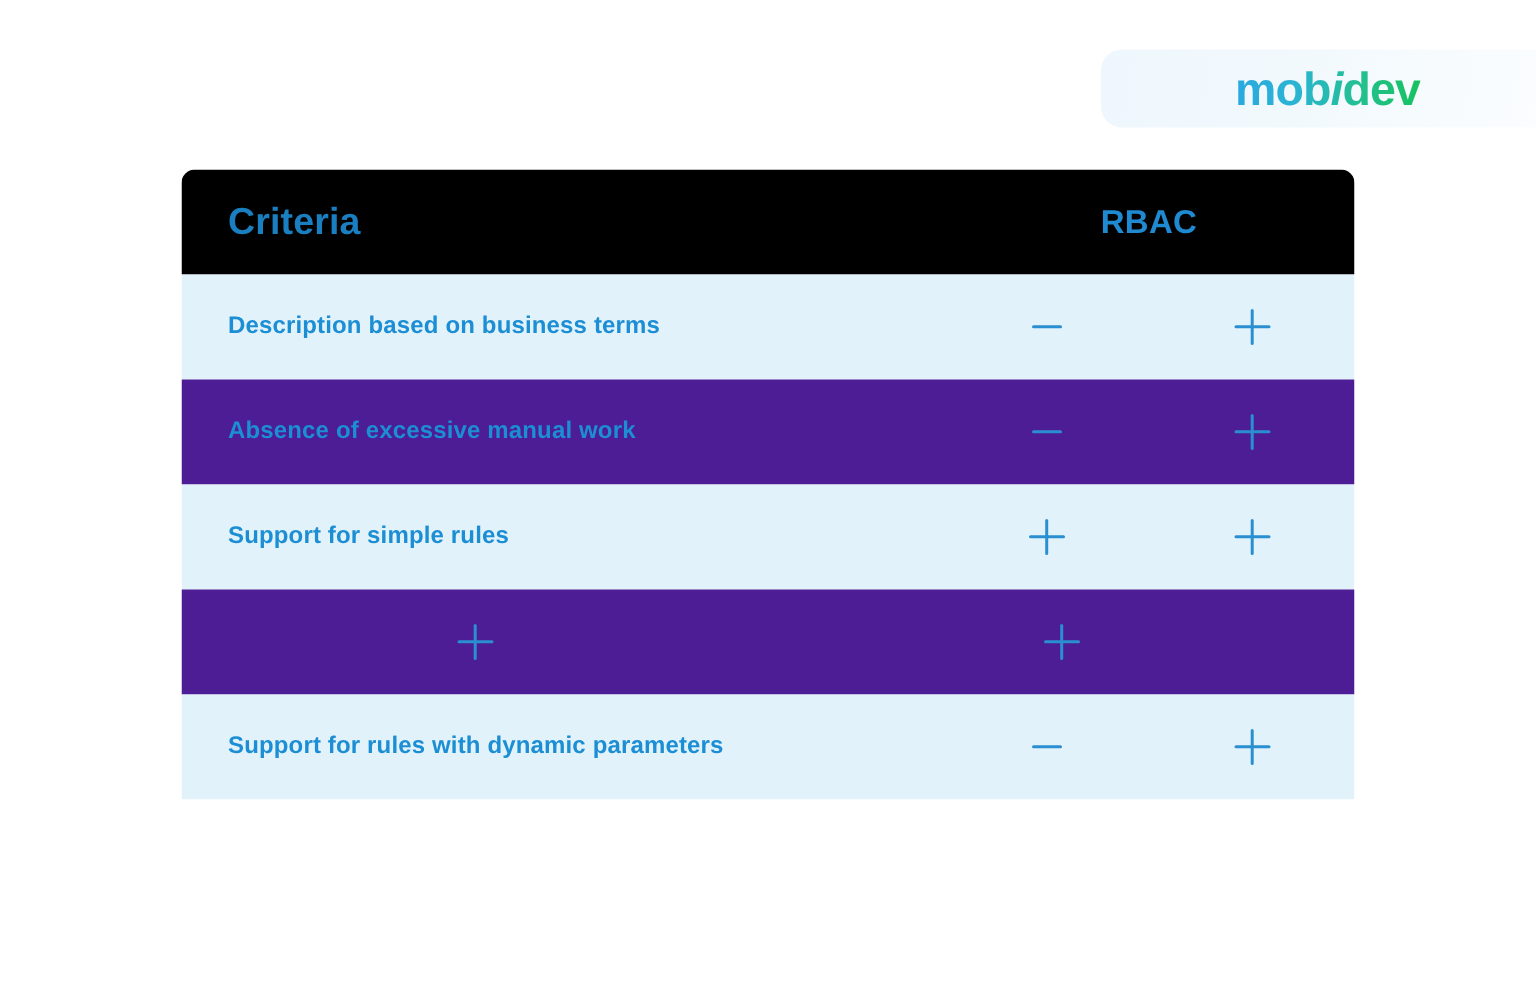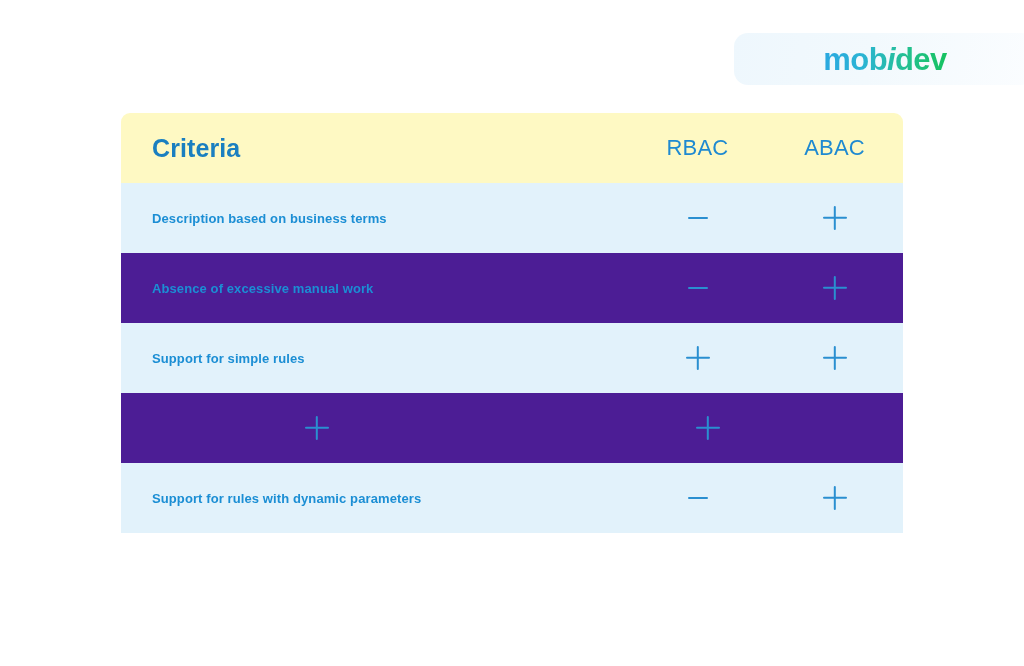--- a/index.html
+++ b/index.html
@@ -57,21 +57,21 @@
 
   .trow {
     display: flex;
     align-items: center;
     height: 70px;
     box-sizing: border-box;
   }
 
   .trow.header-row {
     height: 70px;
-    background: #fef9c3;
+    background: #000000;
   }
   .trow.shade {
     background: #e2f2fb;
   }
   .trow.plain {
     background: #4c1d95;
   }
 
   .cell-criteria {
     flex: 0 0 508px;
@@ -87,28 +87,28 @@
 
   
   .header-criteria-label {
     font-size: 25px;
     font-weight: 700;
     color: #1a7fc0;
     letter-spacing: 0.1px;
   }
   .header-col-label {
     font-size: 22px;
-    font-weight: 400;
+    font-weight: 700;
     color: #1f8ad1;
     letter-spacing: 0.2px;
   }
 
   
   .criteria-label {
-    font-size: 13px;
+    font-size: 16px;
     font-weight: 700;
     color: #1b8ed4;
     letter-spacing: 0.1px;
   }
 
   
   .mark {
     position: relative;
     width: 26px;
     height: 26px;
@@ -153,23 +153,20 @@
 
 <div id="comparison-table">
 
   <div class="trow header-row">
     <div class="cell-criteria">
       <span class="header-criteria-label">Criteria</span>
     </div>
     <div class="cell-col">
       <span class="header-col-label">RBAC</span>
     </div>
-    <div class="cell-col">
-      <span class="header-col-label">ABAC</span>
-    </div>
   </div>
 
   <div id="table-body">
       <div class="trow shade">
         <div class="cell-criteria"><span class="criteria-label">Description based on business terms</span></div>
         <div class="cell-col">
           <span class="mark minus"></span>
         </div>
         <div class="cell-col">
           <span class="mark plus"></span>

